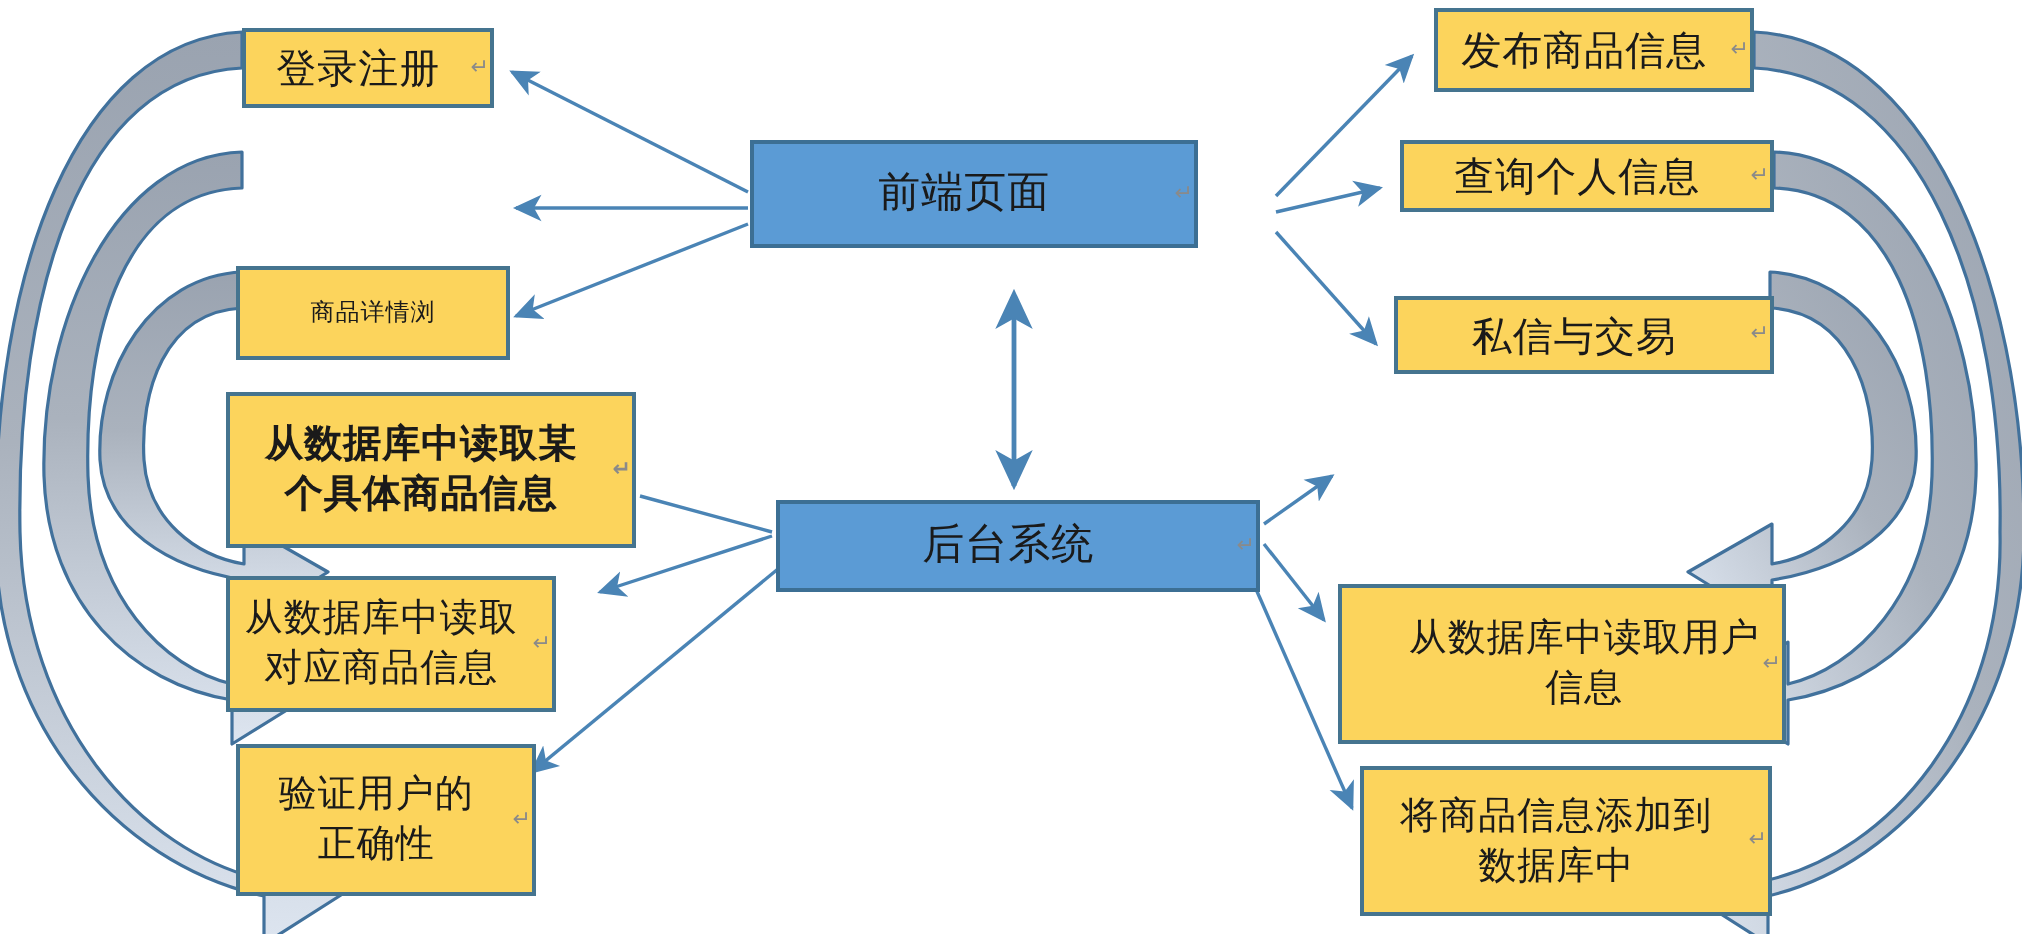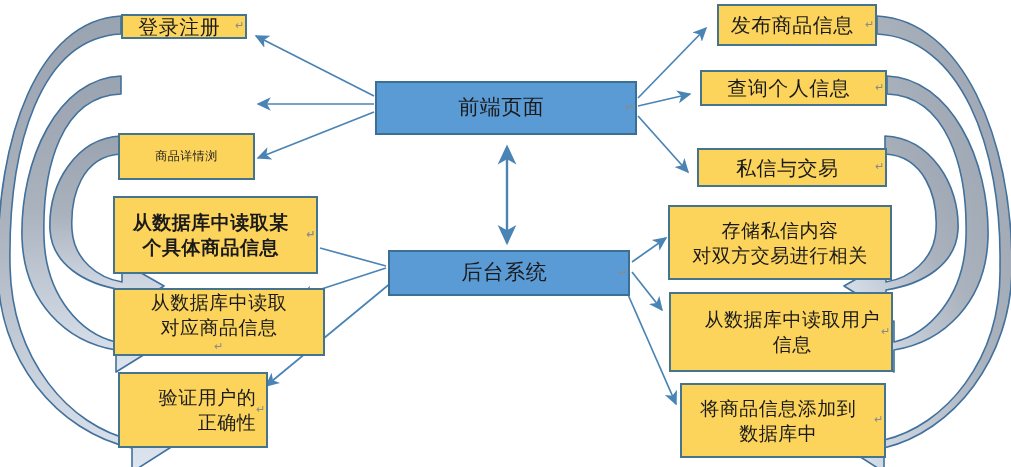--- a/index.html
+++ b/index.html
@@ -117,68 +117,64 @@
       <line x1="320" y1="248" x2="386" y2="266"></line>
       <line x1="386" y1="268" x2="300" y2="296" marker-end="url(#thinHead)"></line>
       <line x1="392" y1="282" x2="266" y2="386" marker-end="url(#thinHead)"></line>
 
       <line x1="632" y1="262" x2="666" y2="238" marker-end="url(#thinHead)"></line>
       <line x1="632" y1="272" x2="662" y2="310" marker-end="url(#thinHead)"></line>
       <line x1="626" y1="290" x2="676" y2="404" marker-end="url(#thinHead)"></line>
     </g>
   </svg>
 
-  <div class="node blue" style="left:375px;top:81px;width:262px;height:54px;font-size:21px;">
+  <div class="node blue" style="left:375px;top:70px;width:224px;height:54px;font-size:21px;">
     <span class="txt">前端页面</span><span class="pilcrow">↵</span>
   </div>
 
   <div class="node blue" style="left:388px;top:250px;width:242px;height:46px;font-size:21px;">
     <span class="txt">后台系统</span><span class="pilcrow">↵</span>
   </div>
 
-  <div class="node yellow" style="left:121px;top:14px;width:126px;height:25px;font-size:20px;">
+  <div class="node yellow" style="left:121px;top:14px;width:126px;height:40px;font-size:20px;">
     <span class="txt">登录注册</span><span class="pilcrow">↵</span>
   </div>
 
 
   <div class="node yellow" style="left:118px;top:133px;width:137px;height:47px;font-size:12px;">
     <span class="txt">商品详情浏</span>
   </div>
 
   <div class="node yellow" style="left:113px;top:196px;width:205px;height:78px;font-size:19px;font-weight:bold;">
     <span class="txt">从数据库中读取某
 个具体商品信息</span><span class="pilcrow">↵</span>
   </div>
 
-  <div class="node yellow" style="left:113px;top:288px;width:212px;height:68px;font-size:19px;flex-direction:column;">
+  <div class="node yellow" style="left:113px;top:288px;width:165px;height:68px;font-size:19px;">
     <span class="txt">从数据库中读取
 对应商品信息</span><span class="pilcrow">↵</span>
   </div>
 
-  <div class="node yellow" style="left:118px;top:372px;width:150px;height:76px;font-size:19px;text-align:right;">
+  <div class="node yellow" style="left:118px;top:372px;width:150px;height:76px;font-size:19px;">
     <span class="txt">验证用户的
 正确性</span><span class="pilcrow">↵</span>
   </div>
 
   <div class="node yellow" style="left:717px;top:4px;width:160px;height:42px;font-size:20px;">
     <span class="txt">发布商品信息</span><span class="pilcrow">↵</span>
   </div>
 
   <div class="node yellow" style="left:700px;top:70px;width:187px;height:36px;font-size:20px;">
     <span class="txt">查询个人信息</span><span class="pilcrow">↵</span>
   </div>
 
   <div class="node yellow" style="left:697px;top:148px;width:190px;height:39px;font-size:20px;">
     <span class="txt">私信与交易</span><span class="pilcrow">↵</span>
   </div>
 
-  <div class="node yellow" style="left:668px;top:205px;width:224px;height:75px;font-size:19px;">
-    <span class="txt">存储私信内容
-对双方交易进行相关</span>
-  </div>
 
   <div class="node yellow" style="left:669px;top:292px;width:224px;height:80px;font-size:19px;padding-left:32px;">
     <span class="txt">从数据库中读取用户
 信息</span><span class="pilcrow">↵</span>
   </div>
 
   <div class="node yellow" style="left:680px;top:383px;width:206px;height:75px;font-size:19px;">
     <span class="txt">将商品信息添加到
 数据库中</span><span class="pilcrow">↵</span>
   </div>

